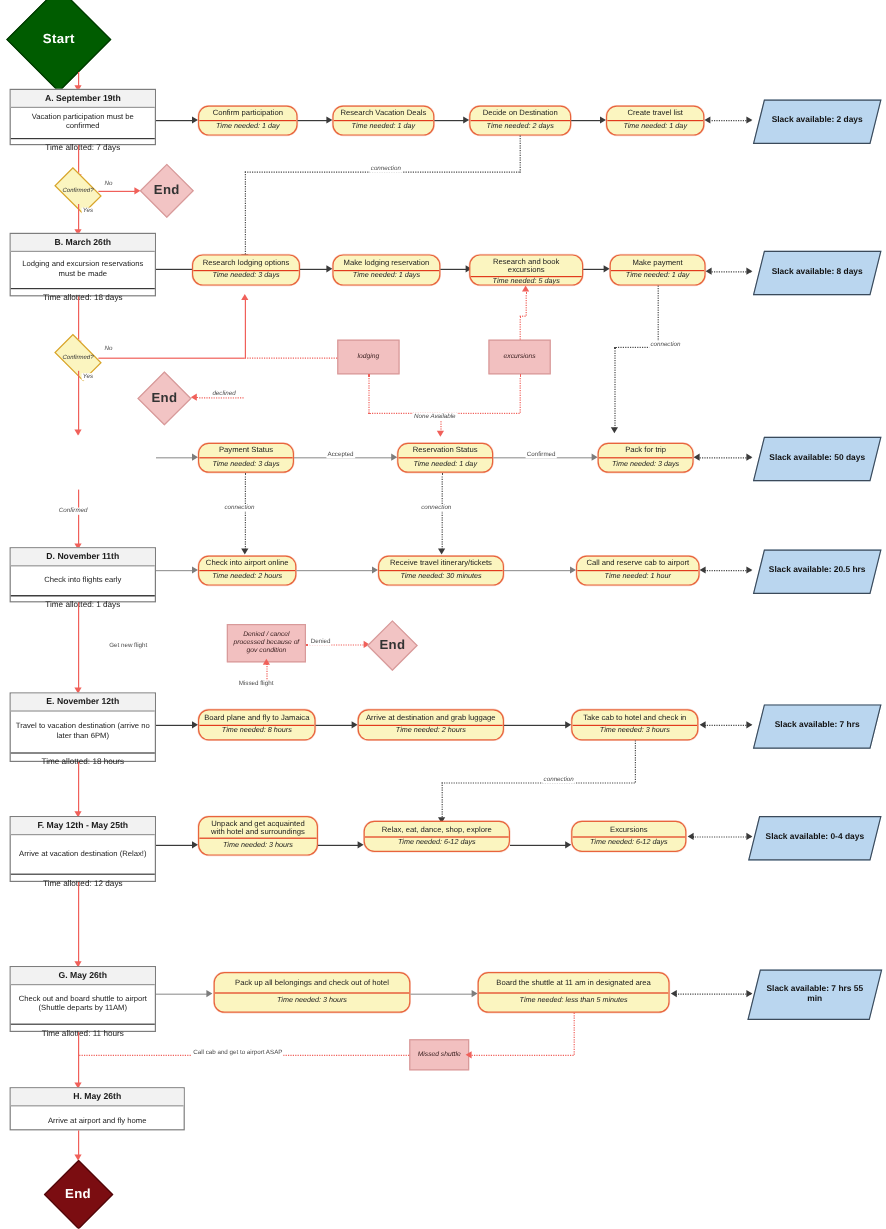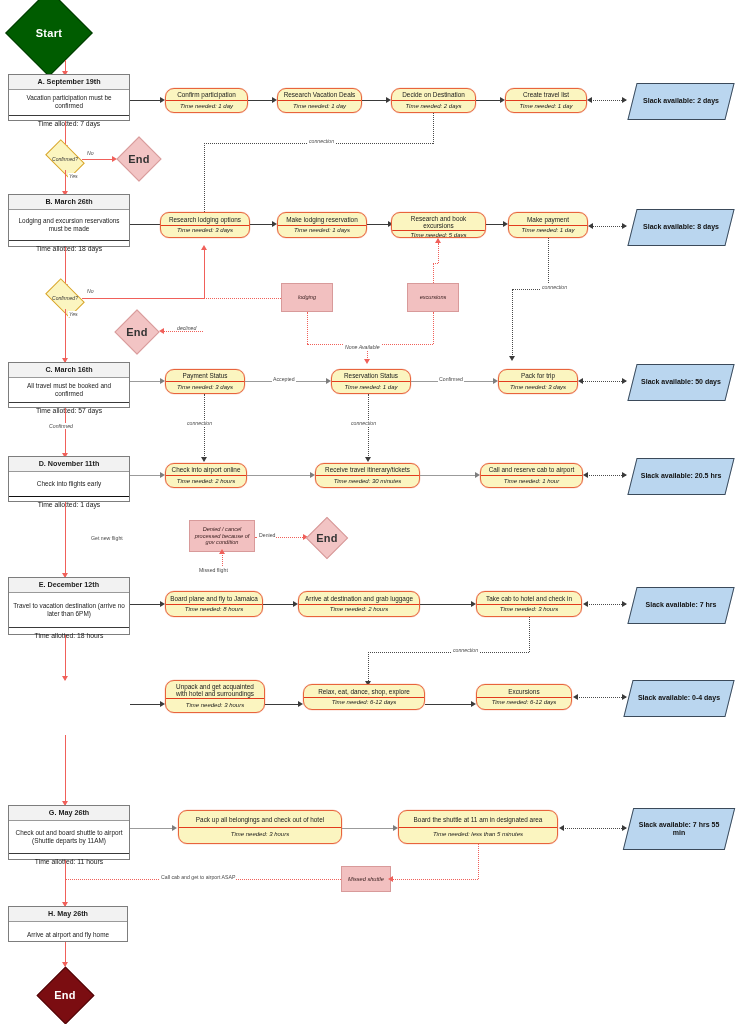--- a/index.html
+++ b/index.html
@@ -283,25 +283,20 @@
   <div class="ln h-rdot abs" style="left:433px;top:263px;width:5px;"></div>
   <div class="ln v-rdot abs" style="left:438px;top:243px;height:20px;"></div>
   <div class="arw arw-u-red abs" style="left:435px;top:238px;"></div>
 
   <div class="ln v-dot abs" style="left:548px;top:238px;height:51px;"></div>
   <div class="ln h-dot abs" style="left:512px;top:289px;width:36px;"></div>
   <div class="ln v-dot abs" style="left:512px;top:289px;height:70px;"></div>
   <div class="arw arw-d abs" style="left:509px;top:356px;"></div>
   <div class="elabel abs" style="left:541px;top:284px;">connection</div>
 
-  <div class="abs mile" style="left:8px;top:362px;width:122px;height:46px;">
-    <div class="m-title">C. March 16th</div>
-    <div class="m-desc" style="height:16px;">All travel must be booked and confirmed</div>
-    <div class="m-time">Time allotted: 57 days</div>
-  </div>
   <div class="ln h-gry abs" style="left:130px;top:381px;width:32px;"></div>
   <div class="arw arw-r-gry abs" style="left:160px;top:378px;"></div>
 
   <div class="ln v-red abs" style="left:65px;top:408px;height:48px;"></div>
   <div class="arw arw-d-red abs" style="left:62px;top:453px;"></div>
   <div class="elabel abs" style="left:48px;top:423px;">Confirmed</div>
 
   <div class="task abs" style="left:165px;top:369px;width:80px;height:25px;">
     <div class="t-title">Payment Status</div>
     <div class="t-time">Time needed: 3 days</div>
@@ -386,21 +381,21 @@
   <div class="ln h-rdot abs" style="left:255px;top:537px;width:50px;"></div>
   <div class="arw arw-r-red abs" style="left:303px;top:534px;"></div>
   <div class="elabel plain abs" style="left:258px;top:532px;">Denied</div>
 
   <div class="abs diamond pink-d" style="left:305px;top:520px;width:44px;height:36px;">
     <div class="dshape" style="width:30px;height:30px;margin:3px auto;"></div>
     <div class="dlabel">End</div>
   </div>
 
   <div class="abs mile" style="left:8px;top:577px;width:122px;height:58px;">
-    <div class="m-title">E. December 12th</div>
+    <div class="m-title">E. November 12th</div>
     <div class="m-desc" style="height:26px;">Travel to vacation destination (arrive no later than 6PM)</div>
     <div class="m-time">Time allotted: 18 hours</div>
   </div>
   <div class="ln h-blk abs" style="left:130px;top:604px;width:32px;"></div>
   <div class="arw arw-r abs" style="left:160px;top:601px;"></div>
 
   <div class="ln v-red abs" style="left:65px;top:635px;height:45px;"></div>
   <div class="arw arw-d-red abs" style="left:62px;top:676px;"></div>
 
   <div class="task abs" style="left:165px;top:591px;width:98px;height:26px;">
@@ -428,20 +423,25 @@
   <div class="slack abs" style="left:632px;top:587px;width:98px;height:37px;">
     <div class="s-inner">Slack available: 7 hrs</div>
   </div>
 
   <div class="ln v-dot abs" style="left:529px;top:617px;height:35px;"></div>
   <div class="ln h-dot abs" style="left:368px;top:652px;width:161px;"></div>
   <div class="ln v-dot abs" style="left:368px;top:652px;height:31px;"></div>
   <div class="arw arw-d abs" style="left:365px;top:681px;"></div>
   <div class="elabel abs" style="left:452px;top:647px;">connection</div>
 
+  <div class="abs mile" style="left:8px;top:680px;width:122px;height:55px;">
+    <div class="m-title">F. May 12th - May 25th</div>
+    <div class="m-desc" style="height:24px;">Arrive at vacation destination (Relax!)</div>
+    <div class="m-time">Time allotted: 12 days</div>
+  </div>
   <div class="ln h-blk abs" style="left:130px;top:704px;width:32px;"></div>
   <div class="arw arw-r abs" style="left:160px;top:701px;"></div>
 
   <div class="ln v-red abs" style="left:65px;top:735px;height:70px;"></div>
   <div class="arw arw-d-red abs" style="left:62px;top:801px;"></div>
 
   <div class="task abs" style="left:165px;top:680px;width:100px;height:33px;">
     <div class="t-title">Unpack and get acquainted with hotel and surroundings</div>
     <div class="t-time">Time needed: 3 hours</div>
   </div>
@@ -500,21 +500,21 @@
   <div class="pbox abs" style="left:341px;top:866px;width:50px;height:26px;">
     <span>Missed shuttle</span>
   </div>
   <div class="ln v-rdot abs" style="left:478px;top:844px;height:35px;"></div>
   <div class="ln h-rdot abs" style="left:391px;top:879px;width:87px;"></div>
   <div class="arw arw-l-red abs" style="left:388px;top:876px;"></div>
 
   <div class="ln h-rdot abs" style="left:66px;top:879px;width:275px;"></div>
   <div class="elabel plain abs" style="left:160px;top:874px;">Call cab and get to airport ASAP</div>
 
-  <div class="abs mile" style="left:8px;top:906px;width:120px;height:36px;">
+  <div class="abs mile" style="left:8px;top:906px;width:146px;height:36px;">
     <div class="m-title">H. May 26th</div>
     <div class="m-desc" style="height:19px;">Arrive at airport and fly home</div>
   </div>
 
   <div class="ln v-red abs" style="left:65px;top:942px;height:24px;"></div>
   <div class="arw arw-d-red abs" style="left:62px;top:962px;"></div>
 
   <div class="abs diamond end-d" style="left:36px;top:966px;width:58px;height:58px;">
     <div class="dshape" style="width:41px;height:41px;margin:8px auto;"></div>
     <div class="dlabel">End</div>

